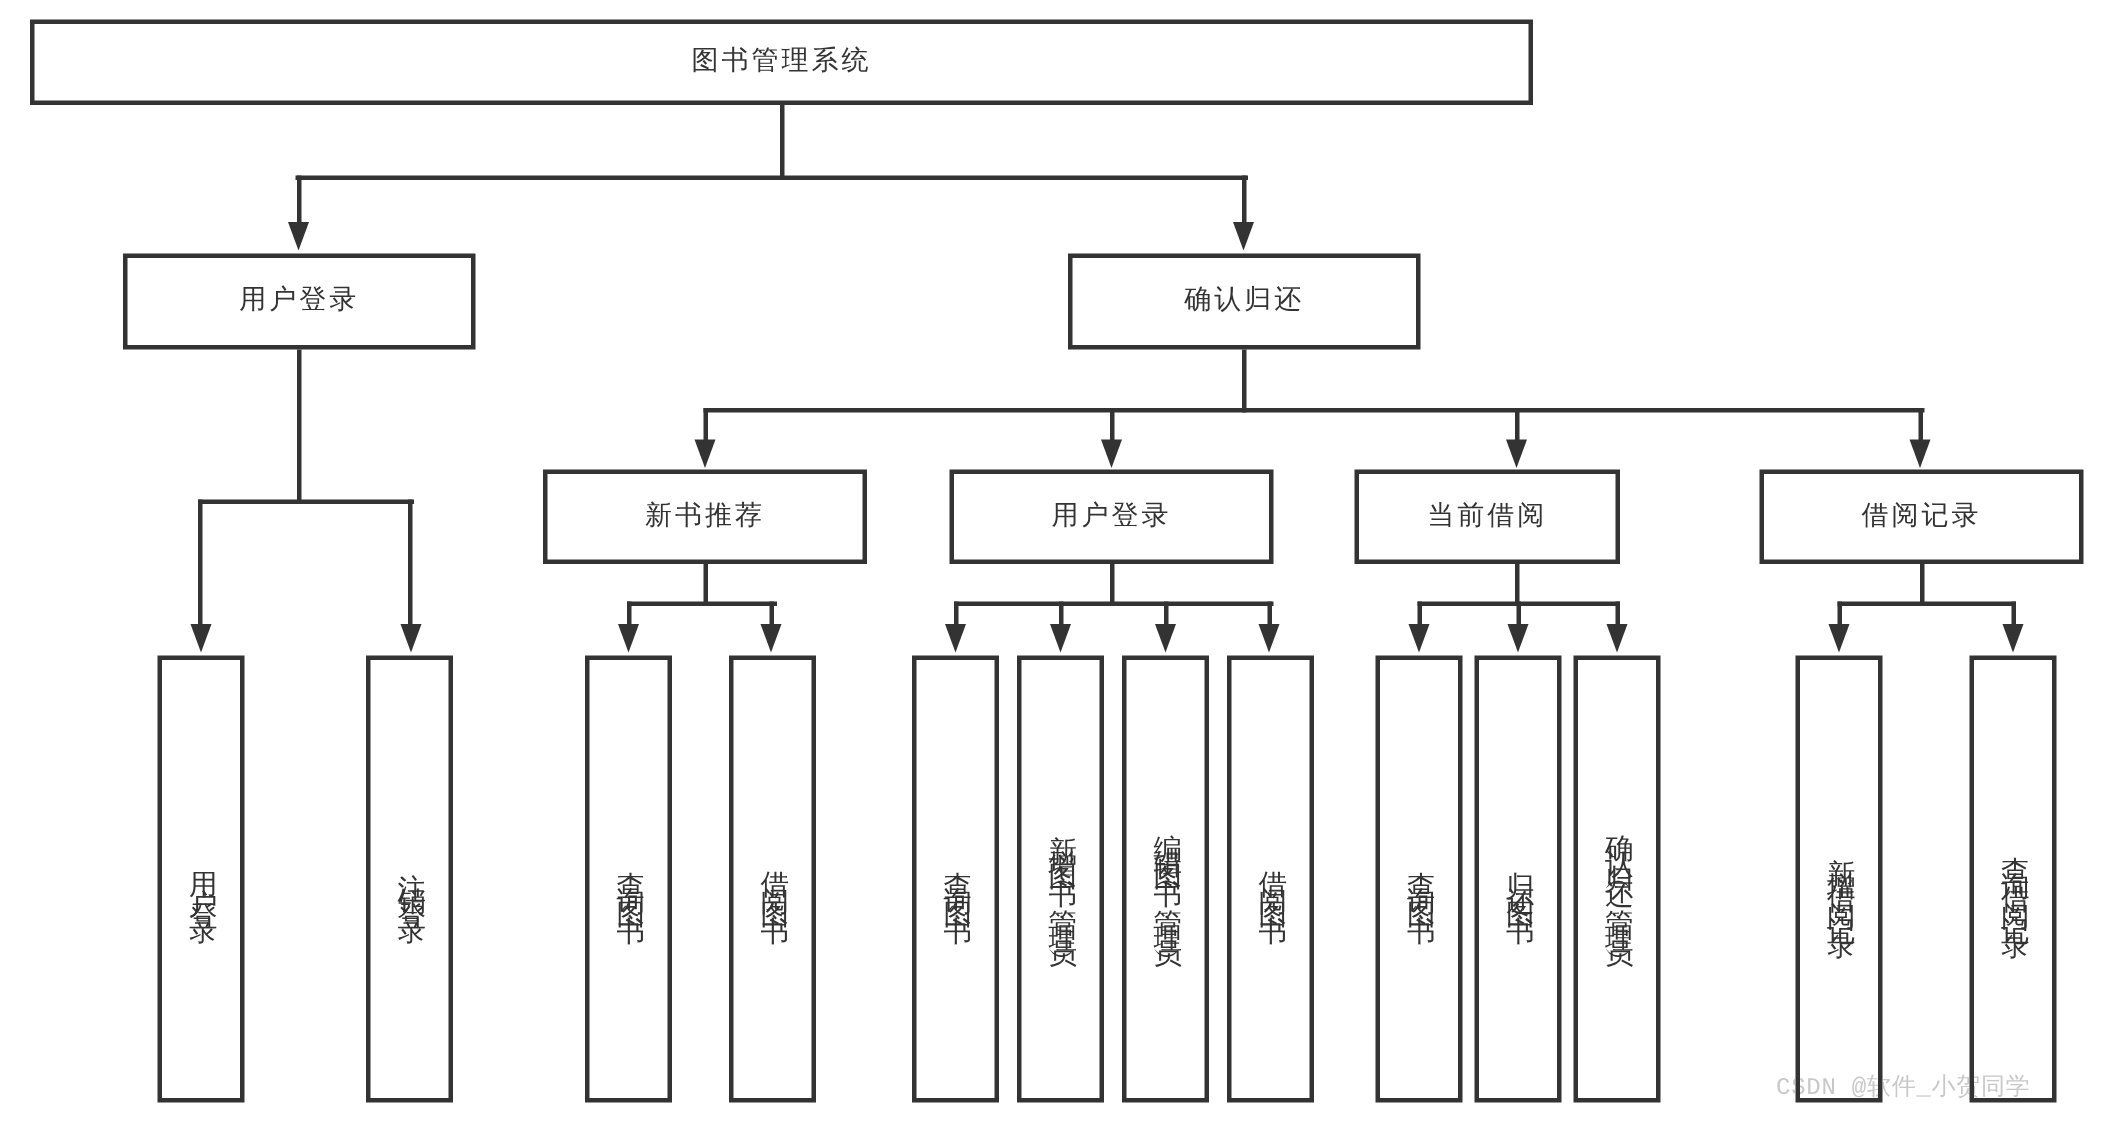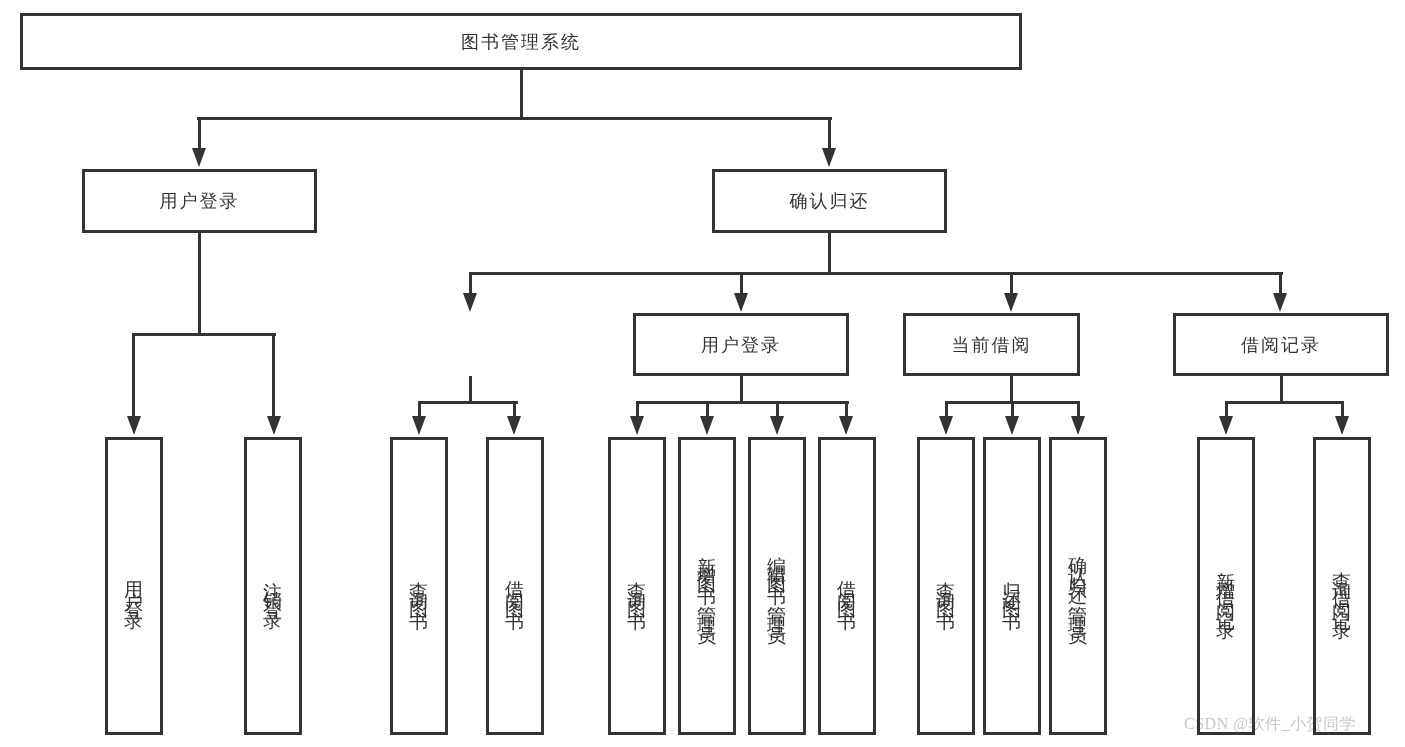--- a/index.html
+++ b/index.html
@@ -1,18 +1,18 @@
 <!DOCTYPE html>
 <html><head>
 <meta charset="utf-8">
 <style>
   html,body{margin:0;padding:0;background:#ffffff;}
   .canvas{
     position:relative;width:1405px;height:747px;background:#ffffff;overflow:hidden;
-    font-family:Liberation Serif, serif;color:#333333;
+    font-family:Liberation Mono, monospace;color:#333333;
   }
   .b{
     position:absolute;box-sizing:border-box;border:3px solid #333333;background:#ffffff;
     display:flex;align-items:center;justify-content:center;
   }
   .bh span{font-size:18px;letter-spacing:2px;line-height:1;white-space:nowrap;}
   .bv span{
     writing-mode:vertical-rl;font-size:19px;letter-spacing:10px;line-height:1;
   }
   .l{position:absolute;background:#333333;}
@@ -61,20 +61,23 @@
   <div class="l" style="left:469px;top:272px;width:814px;height:3px"></div>
   <div class="l" style="left:469px;top:272px;width:3px;height:24px"></div>
   <div class="ar" style="left:463px;top:293px"></div>
   <div class="l" style="left:740px;top:272px;width:3px;height:24px"></div>
   <div class="ar" style="left:734px;top:293px"></div>
   <div class="l" style="left:1010px;top:272px;width:3px;height:24px"></div>
   <div class="ar" style="left:1004px;top:293px"></div>
   <div class="l" style="left:1279px;top:272px;width:3px;height:24px"></div>
   <div class="ar" style="left:1273px;top:293px"></div>
 
+  <div class="b bh" style="left:362px;top:313px;width:216px;height:63px">
+    <span>新书推荐</span>
+  </div>
   <div class="b bh" style="left:633px;top:313px;width:216px;height:63px">
     <span>用户登录</span>
   </div>
   <div class="b bh" style="left:903px;top:313px;width:177px;height:63px">
     <span>当前借阅</span>
   </div>
   <div class="b bh" style="left:1173px;top:313px;width:216px;height:63px">
     <span>借阅记录</span>
   </div>
 

